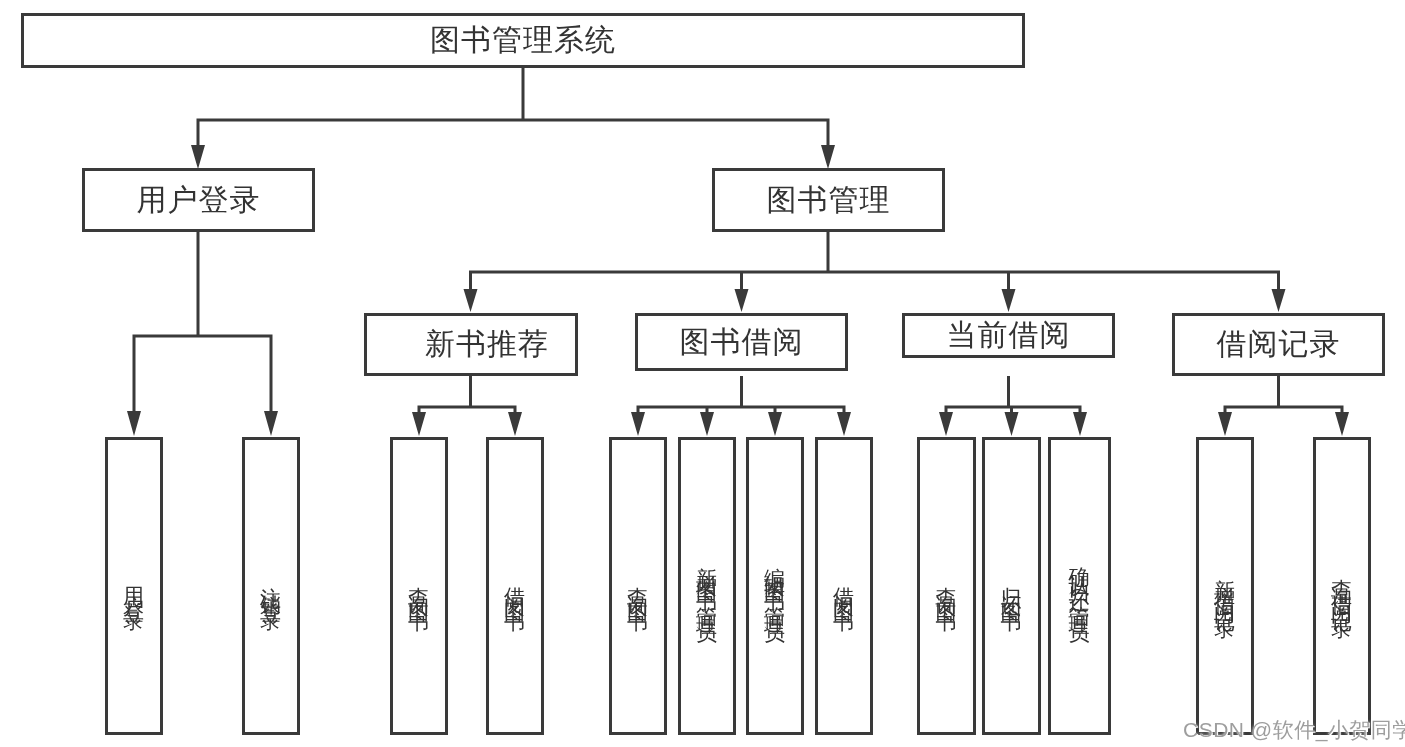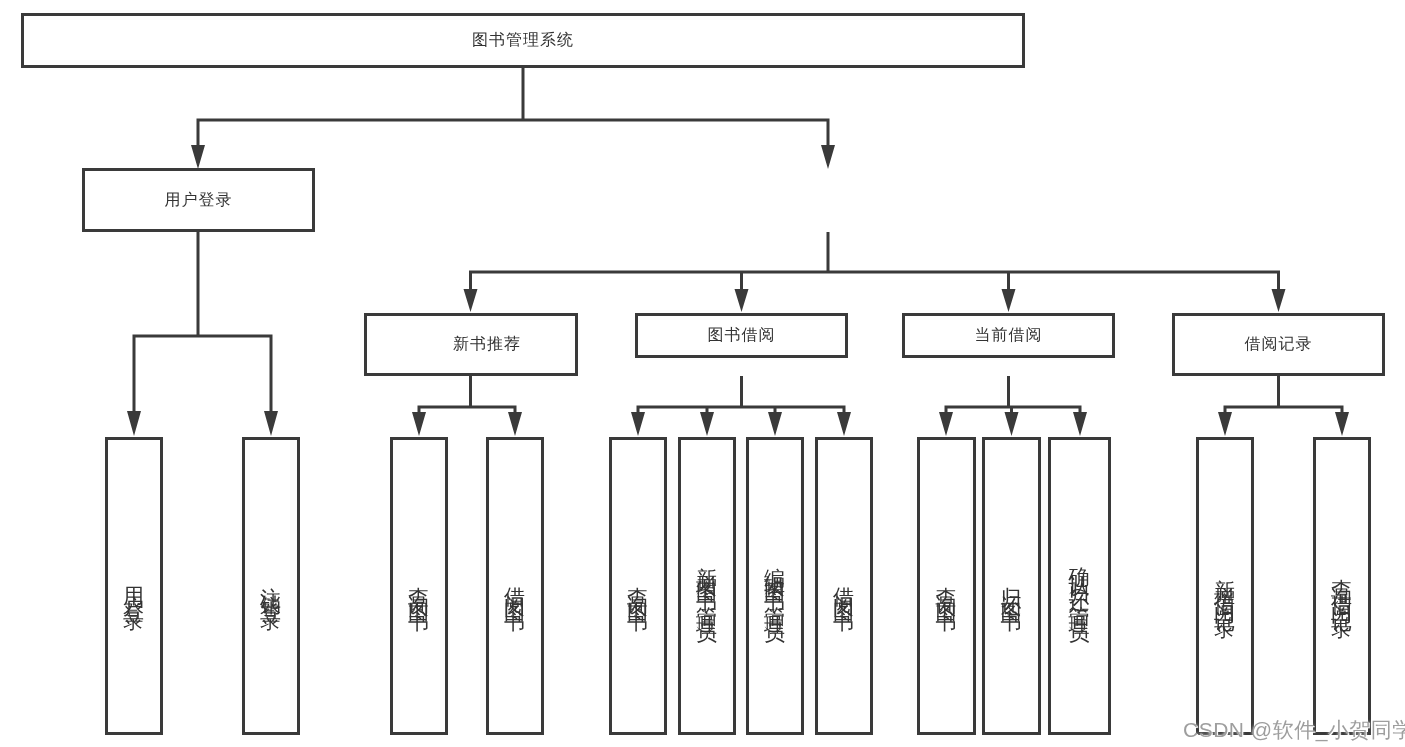--- a/index.html
+++ b/index.html
@@ -24,21 +24,21 @@
   }
   .node {
     position: absolute;
     box-sizing: border-box;
     border: 3px solid var(--line);
     background: #fff;
     display: flex;
     align-items: center;
     justify-content: center;
     color: var(--text);
-    font-size: 16px;
+    font-size: 30px;
     letter-spacing: 1px;
     z-index: 2;
   }
   .vbox {
     position: absolute;
     box-sizing: border-box;
     border: 3px solid var(--line);
     background: #fff;
     top: 437px;
     height: 298px;
@@ -108,23 +108,24 @@
       M1004.5 412 L1018.5 412 L1011.5 436 Z
       M1073 412 L1087 412 L1080 436 Z
       M1218 412 L1232 412 L1225 436 Z
       M1335 412 L1349 412 L1342 436 Z
     "></path>
   </svg>
 
   <div class="node" style="left:21px; top:13px; width:1004px; height:55px;">图书管理系统</div>
 
   <div class="node" style="left:82px; top:168px; width:233px; height:64px;">用户登录</div>
+  <div class="node" style="left:712px; top:168px; width:233px; height:64px;">图书管理</div>
 
   <div class="node" style="left:364px; top:313px; width:214px; height:63px;padding-left:32px;">新书推荐</div>
-  <div class="node" style="left:635px; top:313px; width:213px; height:45px;">图书借阅</div>
+  <div class="node" style="left:635px; top:313px; width:213px; height:58px;">图书借阅</div>
   <div class="node" style="left:902px; top:313px; width:213px; height:45px;">当前借阅</div>
   <div class="node" style="left:1172px; top:313px; width:213px; height:63px;">借阅记录</div>
 
   <div class="vbox" style="left:105px; width:58px;">
     <span>用户登录</span>
     </div>
   <div class="vbox" style="left:242px; width:58px;">
     <span>注销登录</span>
     </div>
 

